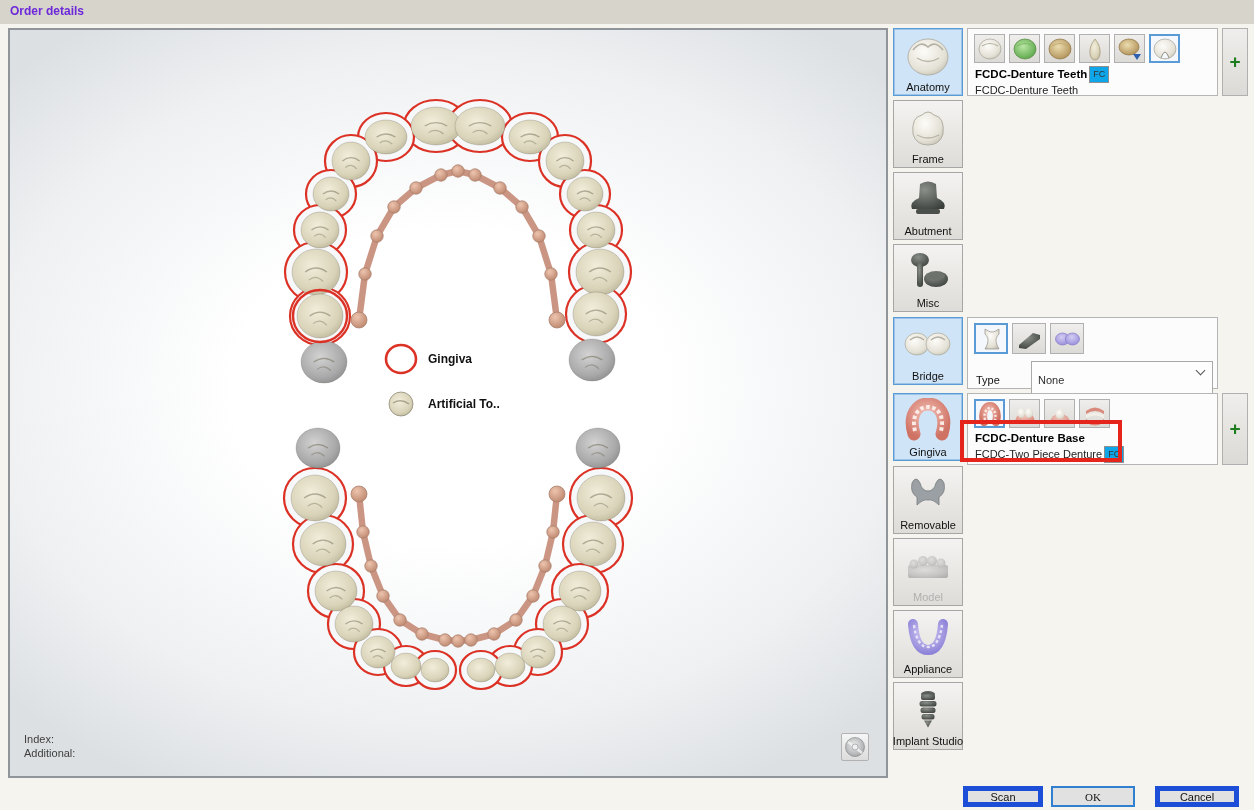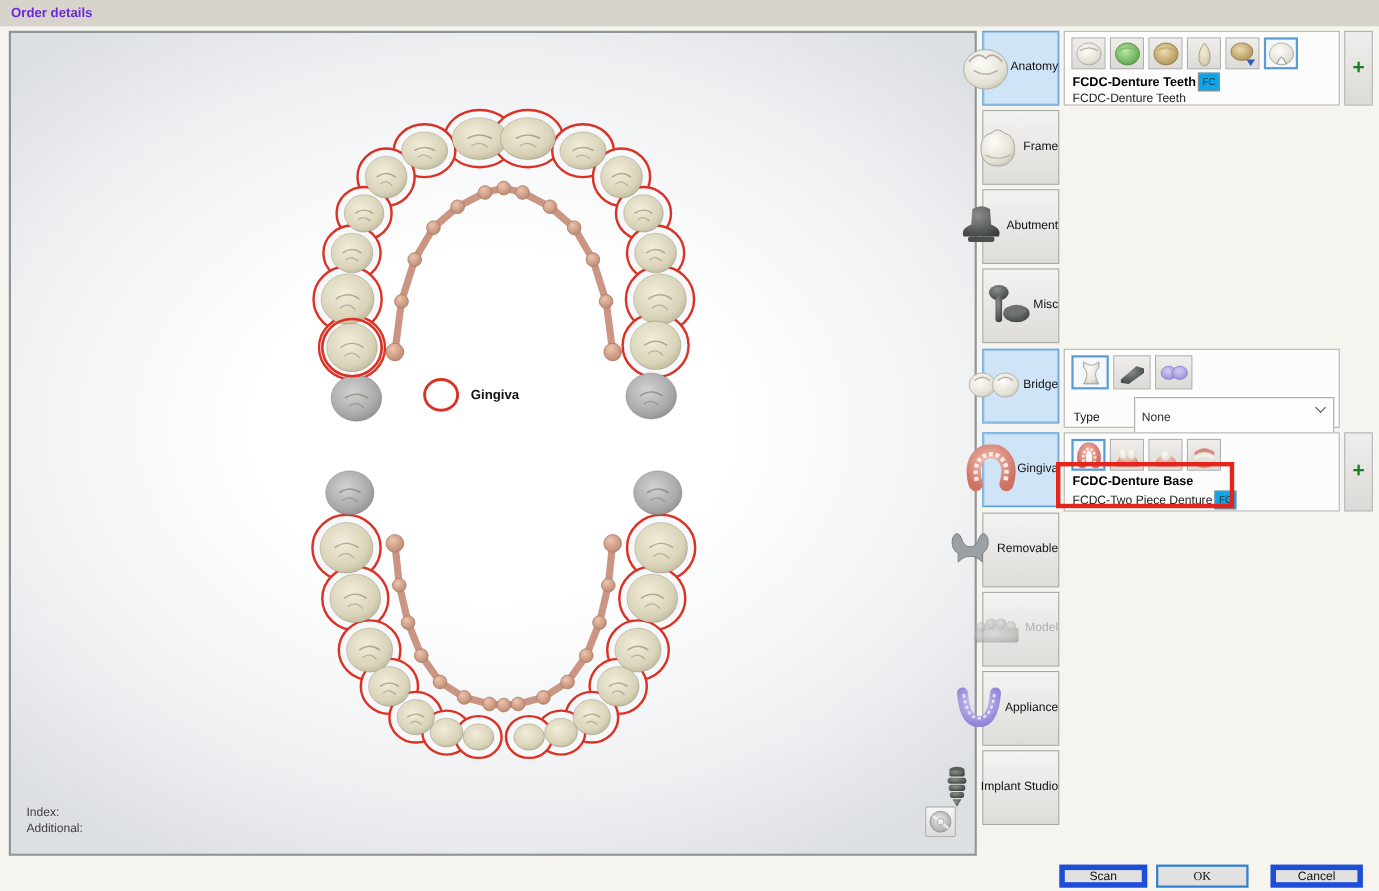--- a/index.html
+++ b/index.html
@@ -22,21 +22,21 @@
   .legend .bold { font-weight:bold; font-size:12px; color:#111; }
   .legend .reg { font-size:12px; color:#222; }
 
   .corner-info { position:absolute; left:14px; top:702px; line-height:14px; color:#3e3e3e; }
   .disc-btn { position:absolute; left:831px; top:703px; width:28px; height:28px; border:1px solid #b2b2b2;
     background:linear-gradient(#f6f6f6,#dcdcdc); border-radius:2px; display:flex; align-items:center; justify-content:center; }
 
   
   .cat-btn { position:absolute; left:893px; width:70px; height:68px;
     border:1px solid #a6a6a6; background:linear-gradient(#f4f3f1,#dedcd8);
-    display:flex; align-items:center; justify-content:flex-end; padding-bottom:2px; cursor:pointer; }
+    display:flex; flex-direction:column; align-items:center; justify-content:flex-end; padding-bottom:2px; cursor:pointer; }
   .cat-btn .cicon { flex:1; display:flex; align-items:center; justify-content:center; width:100%; }
   .cat-btn .clabel { font-size:11px; color:#111; white-space:nowrap; }
   .cat-btn.selected { background:#cfe4f7; border:1px solid #5b9bd5; box-shadow:inset 0 0 0 1px #9cc3e8; }
   .cat-btn.disabled .clabel { color:#b0b0b0; }
   .cat-btn.disabled .cicon { opacity:.55; }
 
   .panel { position:absolute; left:967px; width:251px; background:#fcfcfc; border:1px solid #b5b5b5; }
   .icon-row { display:flex; gap:4px; padding:5px 0 0 6px; }
   .sm-icon { width:31px; height:29px; border:1px solid #b0b0b0; background:linear-gradient(#efeeec,#dcdad6);
     display:flex; align-items:center; justify-content:center; cursor:pointer; }
@@ -362,20 +362,29 @@
 
   <div class="legend">
     <div class="row r1">
       <span class="ic">
         <svg width="34" height="34">
             <ellipse cx="17" cy="17" rx="15" ry="14" fill="none" stroke="#dc3125" stroke-width="2.6"></ellipse>
           </svg>
       </span>
       <span class="bold">Gingiva</span>
     </div>
+    <div class="row r2">
+      <span class="ic">
+        <svg width="28" height="28">
+            <ellipse cx="14" cy="14" rx="12" ry="12" fill="url(#gCream)" stroke="#8e8a77" stroke-width="0.8"></ellipse>
+            <path d="M6,13 Q14,8 22,14" fill="none" stroke="rgba(80,70,45,.4)" stroke-width="1.4"></path>
+          </svg>
+      </span>
+      <span class="bold">Artificial To..</span>
+    </div>
   </div>
 
   <div class="corner-info">
     <div>Index:</div>
     <div>Additional:</div>
   </div>
 
   <div class="disc-btn">
     <svg width="22" height="22">
       <circle cx="11" cy="11" r="9.5" fill="url(#gDisc)" stroke="#8a8a8a" stroke-width="0.7"></circle>

